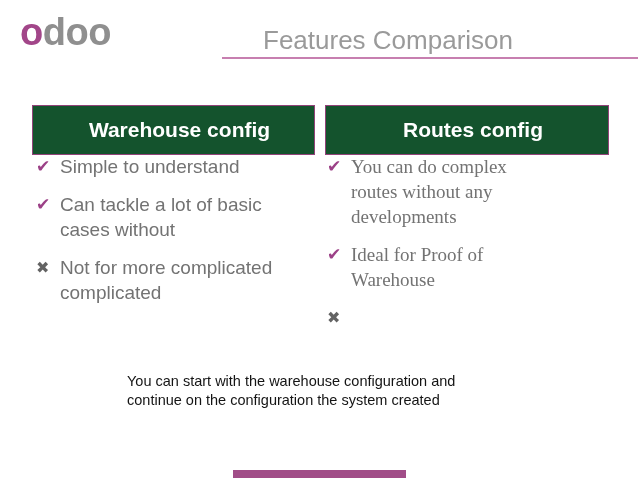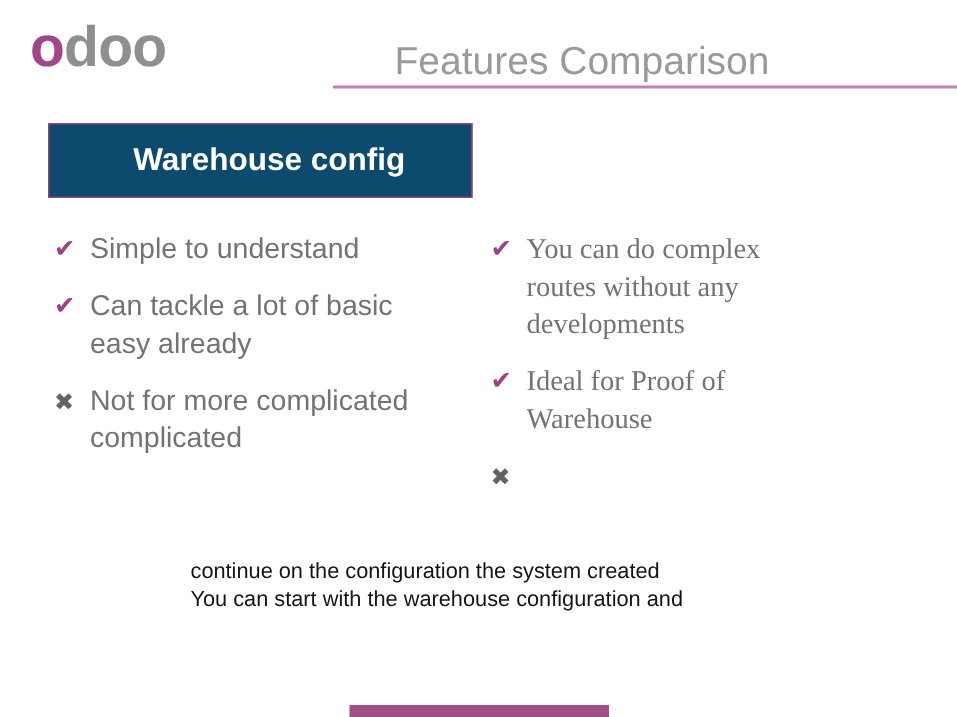--- a/index.html
+++ b/index.html
@@ -40,23 +40,23 @@
     left: 222px;
     top: 57px;
     width: 416px;
     height: 2px;
     background: #c77fb0;
   }
 
   
   .config-box {
     position: absolute;
-    top: 82px;
+    top: 105px;
     height: 50px;
-    background: #0c4a6e;
+    background: #14532d;
     border: 1px solid #914379;
     box-sizing: border-box;
     color: #ffffff;
     font-weight: bold;
     font-size: 21px;
     display: flex;
     align-items: center;
     justify-content: center;
     white-space: nowrap;
     padding-left: 12px;
@@ -111,29 +111,30 @@
 
 <div class="slide">
 
   <div class="logo">
     <span class="logo-o">o</span><span class="logo-doo">doo</span>
   </div>
   <div class="title">Features Comparison</div>
   <div class="title-underline"></div>
 
   <div class="config-box box-left">Warehouse config</div>
+  <div class="config-box box-right">Routes config</div>
 
   <div class="feature-list list-left">
     <div class="feature-item">
       <span class="feature-icon icon-check">✔</span>
       <span class="feature-text">Simple to understand</span>
     </div>
     <div class="feature-item">
       <span class="feature-icon icon-check">✔</span>
-      <span class="feature-text">Can tackle a lot of basic easy already</span>
+      <span class="feature-text">Can tackle a lot of basic cases without</span>
     </div>
     <div class="feature-item">
       <span class="feature-icon icon-cross">✖</span>
       <span class="feature-text">Not for more complicated complicated</span>
     </div>
   </div>
 
   <div class="feature-list list-right">
     <div class="feature-item">
       <span class="feature-icon icon-check">✔</span>
@@ -142,19 +143,19 @@
     <div class="feature-item">
       <span class="feature-icon icon-check">✔</span>
       <span class="feature-text">Ideal for Proof of Warehouse</span>
     </div>
     <div class="feature-item">
       <span class="feature-icon icon-cross">✖</span>
     </div>
   </div>
 
   <div class="footer-note">
+    <div>You can start with the warehouse configuration and</div>
     <div>continue on the configuration the system created</div>
-    <div>You can start with the warehouse configuration and</div>
   </div>
 
   <div class="bottom-bar"></div>
 
 </div>
 
 </body></html>

